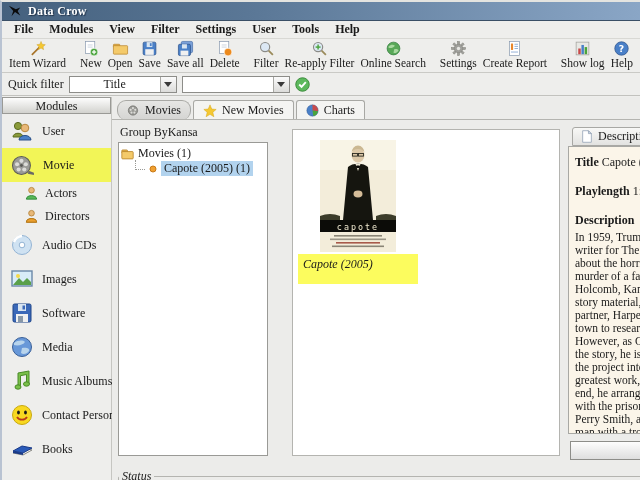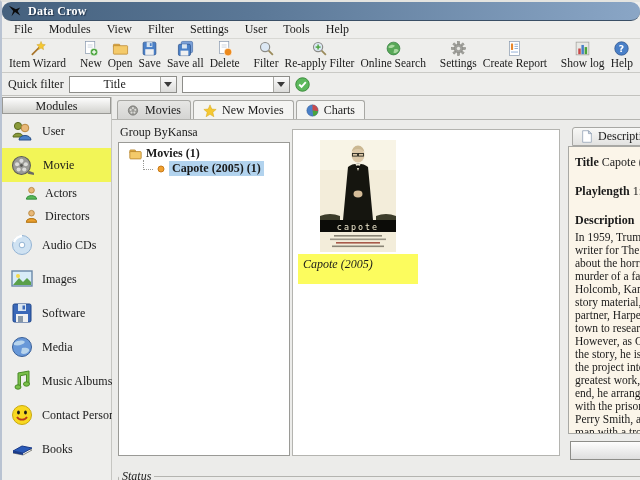--- a/index.html
+++ b/index.html
@@ -8,27 +8,26 @@
     font-family:"Liberation Serif","DejaVu Serif",serif;
     font-size:12px; color:#1a1a1a; background:#eeeeec;
   }
   .window { position:absolute; inset:0; border-top:2px solid #e4e4e0; border-left:2px solid #b9c3d2; background:#eeeeec; }
 
   
   .titlebar {
     height:19px; display:flex; align-items:center; gap:6px; padding:0 6px;
     background:linear-gradient(90deg,#45617e 0%,#5b7897 40%,#8aa6c6 100%);
     border-bottom:1px solid #3a4f66;
-    border-radius:9px;
   }
   .titlebar .title { color:#fff; font-weight:bold; font-size:12px; text-shadow:1px 1px 1px #23344a; letter-spacing:.3px; }
 
   
   .menubar { height:18px; display:flex; align-items:center; padding:0 4px; background:#eeeeec; border-bottom:1px solid #d8d8d4; }
-  .menubar .mi { padding:0 8px; cursor:default; }
+  .menubar .mi { padding:0 8px; cursor:default;font-weight:bold; }
 
   
   .toolbar { height:34px; display:flex; align-items:flex-start; padding:1px 4px 0 4px; background:#eeeeec; border-bottom:1px solid #cacac6; }
   .tbtn { display:flex; flex-direction:column; align-items:center; justify-content:flex-start; padding:0 3px; height:33px; }
   .tbtn svg { width:17px; height:17px; }
   .tbtn .tlbl { font-size:11.5px; white-space:nowrap; line-height:13px; }
   .tgap { width:12px; }
 
   
   .quickfilter { height:23px; display:flex; align-items:center; gap:5px; padding:0 6px; background:#eeeeec; border-bottom:1px solid #c2c2be;text-align:center; }
@@ -47,27 +46,27 @@
   .sb-big { height:34px; }
   .sb-sel { background:#f2f557; }
   .sb-sub { height:23px; padding-left:22px; gap:6px; }
   .sb-lbl { white-space:nowrap; }
 
   .main { position:absolute; left:110px; top:0; right:0; bottom:0; background:#ececea; }
 
   
   .tabs { position:absolute; left:5px; top:2px; height:21px; display:flex; align-items:flex-end; gap:2px; }
   .tab { display:flex; align-items:center; gap:5px; height:20px; padding:0 9px; border:1px solid #a8a8a4; border-bottom:none; background:#f4f4f2; border-radius:3px 3px 0 0; }
-  .tab.active { background:linear-gradient(#e6e6e4,#d4d4d2); }
+  .tab.active { background:linear-gradient(#e6e6e4,#d4d4d2);border-radius:9px; }
   .tabs-base { position:absolute; left:0; right:0; top:22px; border-top:1px solid #b4b4b0; }
 
   
   .gp-menu { position:absolute; left:8px; top:28px; display:flex; gap:0; }
   .gp-menu span { cursor:default; }
-  .tree { position:absolute; left:6px; top:45px; width:172px; bottom:24px; background:#fff; border:1px solid #9a9a96; padding:3px 10px; overflow:hidden;font-weight:bold; }
+  .tree { position:absolute; left:6px; top:45px; width:150px; bottom:24px; background:#fff; border:1px solid #9a9a96; padding:3px 2px; overflow:hidden; }
   .tree-row { display:flex; align-items:center; gap:4px; height:15px; white-space:nowrap; }
   .tree-row.lvl1 { padding-left:10px; }
   .tree-conn { width:10px; height:10px; border-left:1px dotted #9a9a96; border-bottom:1px dotted #9a9a96; margin:-6px 0 2px 4px; }
   .tree-sel { background:#b2d3ee; padding:0 3px; }
 
   
   .gallery { position:absolute; left:180px; top:32px; width:268px; bottom:24px; background:#fff; border:1px solid #b4b4b0; padding:5px; overflow:hidden; }
   .gcell { width:120px; }
   .gposter { width:120px; height:119px; display:flex; justify-content:center; padding-top:5px; background:#fff; }
   .glabel { height:30px; background:#fcfc5e; font-style:italic; padding:3px 5px; }

